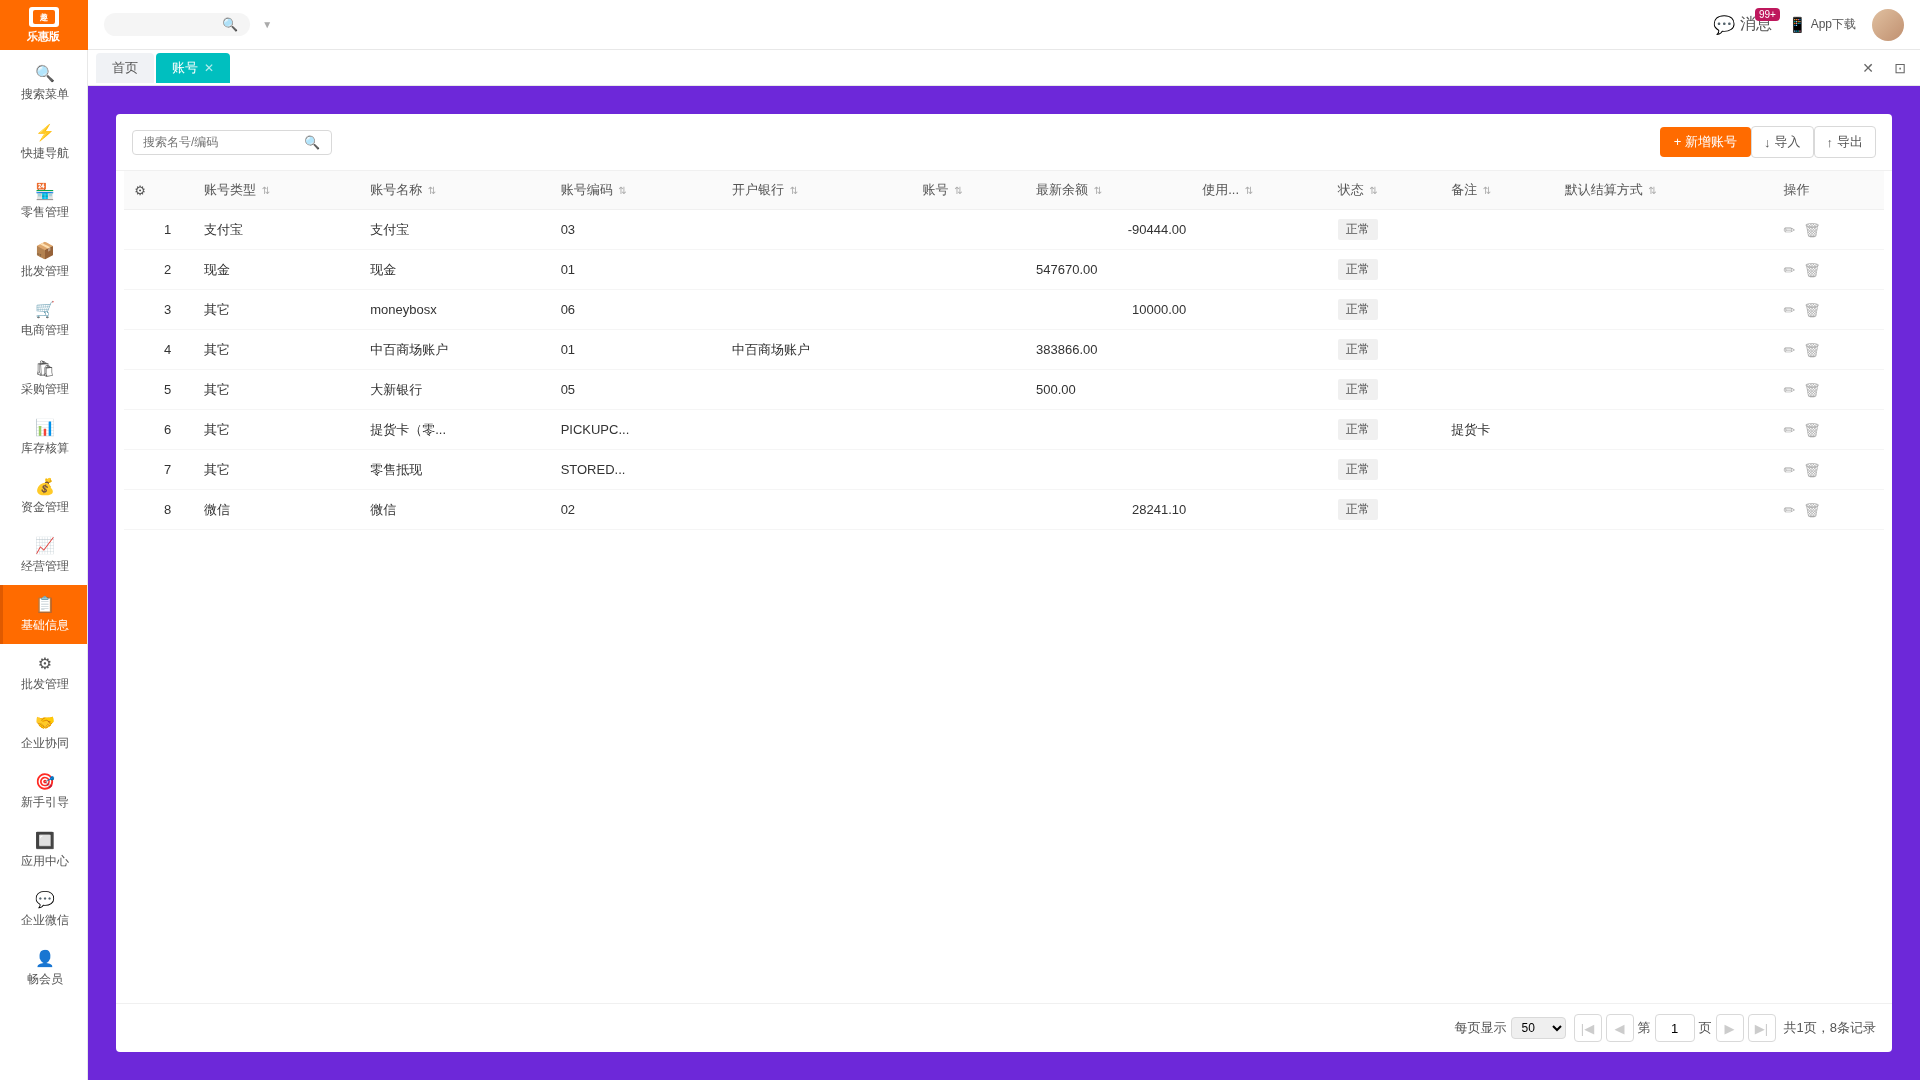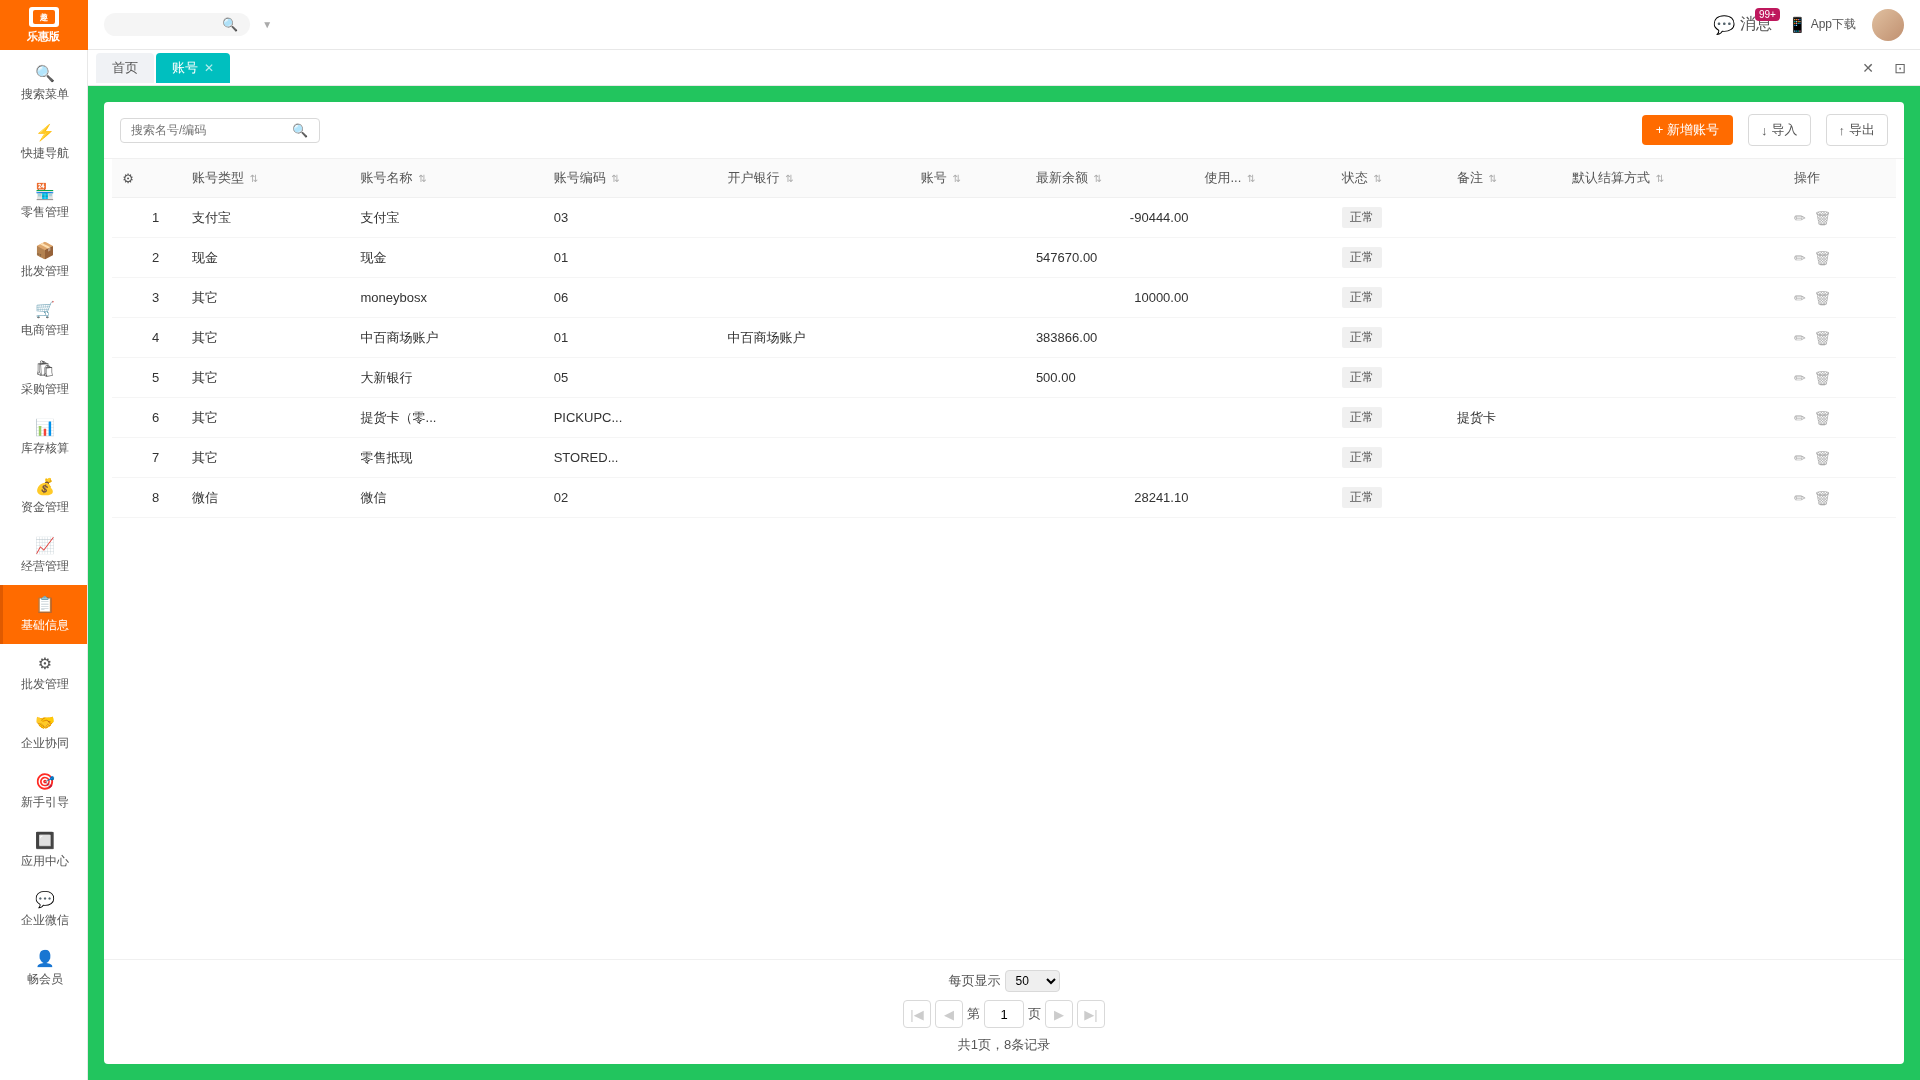--- a/index.html
+++ b/index.html
@@ -189,23 +189,23 @@
       align-items: center;
       justify-content: center;
       cursor: pointer;
       color: #666;
       font-size: 14px;
     }
 
     
     .content {
       flex: 1;
-      padding: 16px;
+      padding: 28px;
       overflow: auto;
-      background: #22c55e;
+      background: #6d28d9;
     }
     .content-panel {
       background: white;
       border-radius: 4px;
       height: 100%;
       display: flex;
       flex-direction: column;
     }
 
     
@@ -233,21 +233,21 @@
     .search-box input {
       border: none;
       outline: none;
       font-size: 12px;
       color: #999;
       width: 160px;
     }
     .toolbar-right {
       display: flex;
       align-items: center;
-      gap: 15px;
+      gap: 0;
     }
     .btn-primary {
       background: #ff6b00;
       color: white;
       border: none;
       border-radius: 4px;
       padding: 6px 14px;
       cursor: pointer;
       font-size: 13px;
       display: flex;
@@ -328,21 +328,20 @@
     
     .pagination {
       display: flex;
       align-items: center;
       justify-content: flex-end;
       padding: 10px 16px;
       border-top: 1px solid #f0f0f0;
       gap: 8px;
       font-size: 13px;
       color: #555;
-      flex-direction: column;
     }
     .page-size-select {
       display: flex;
       align-items: center;
       gap: 4px;
     }
     .page-size-select select {
       border: 1px solid #d9d9d9;
       border-radius: 4px;
       padding: 2px 6px;

